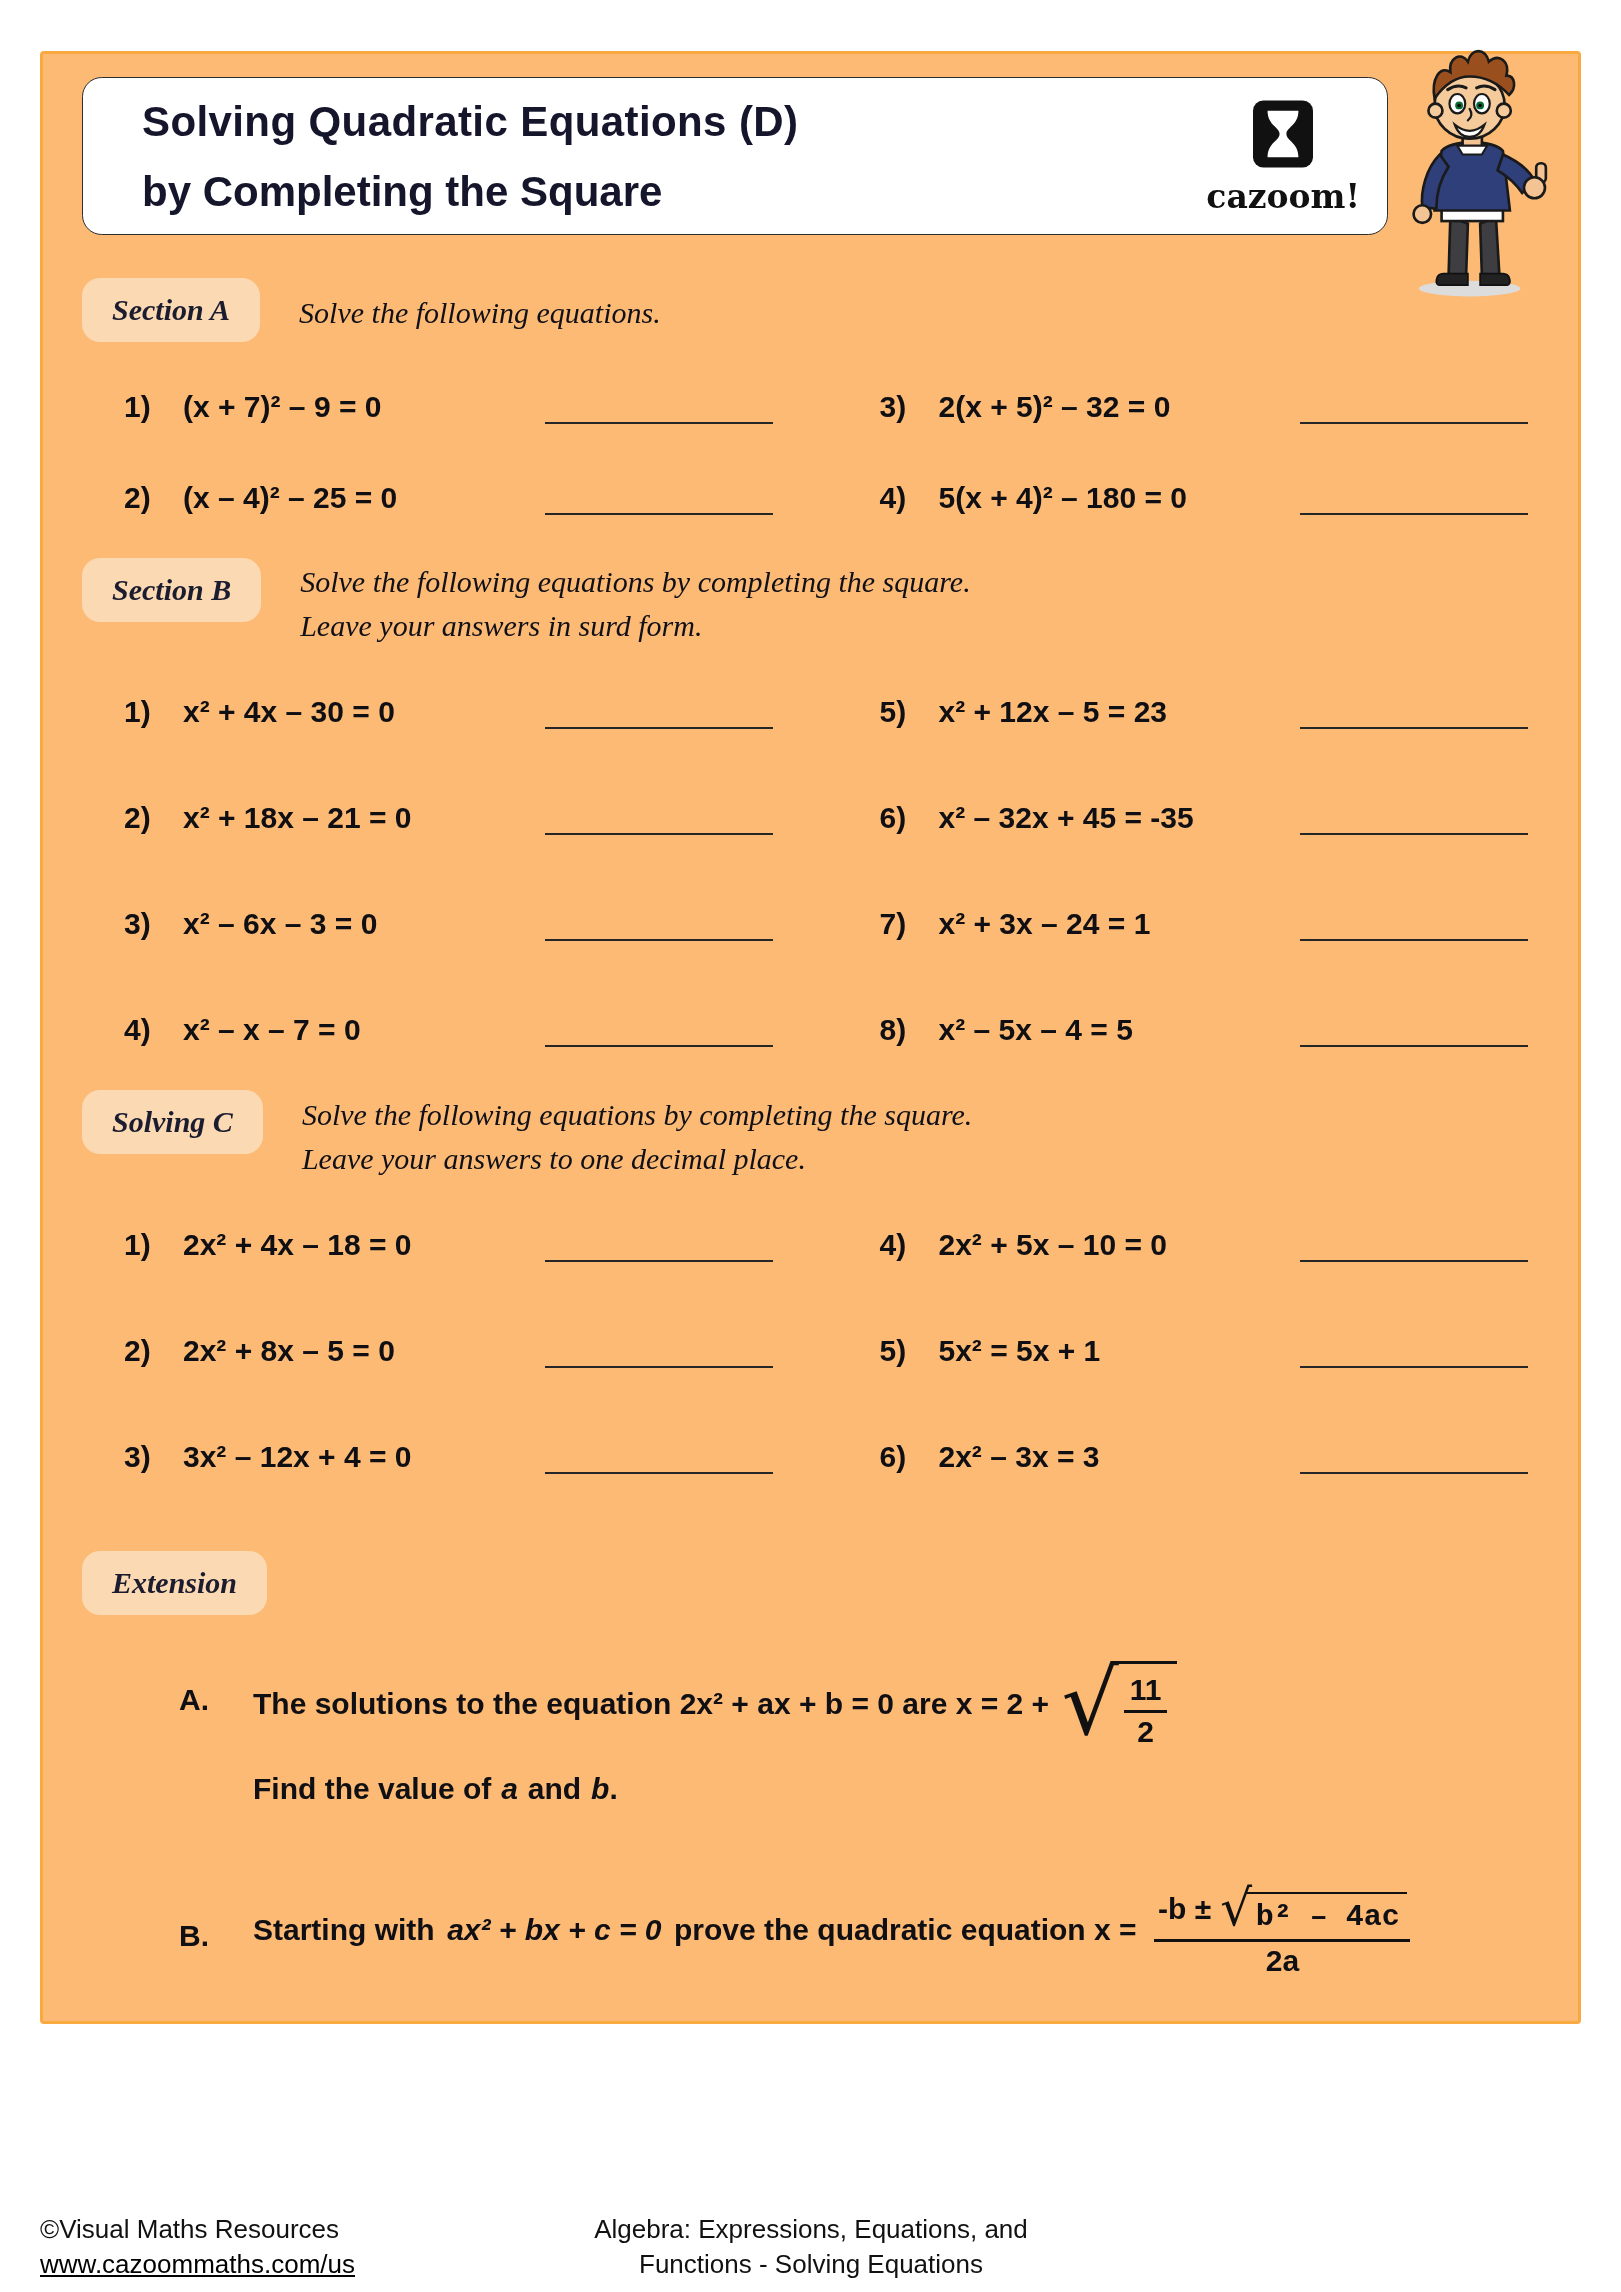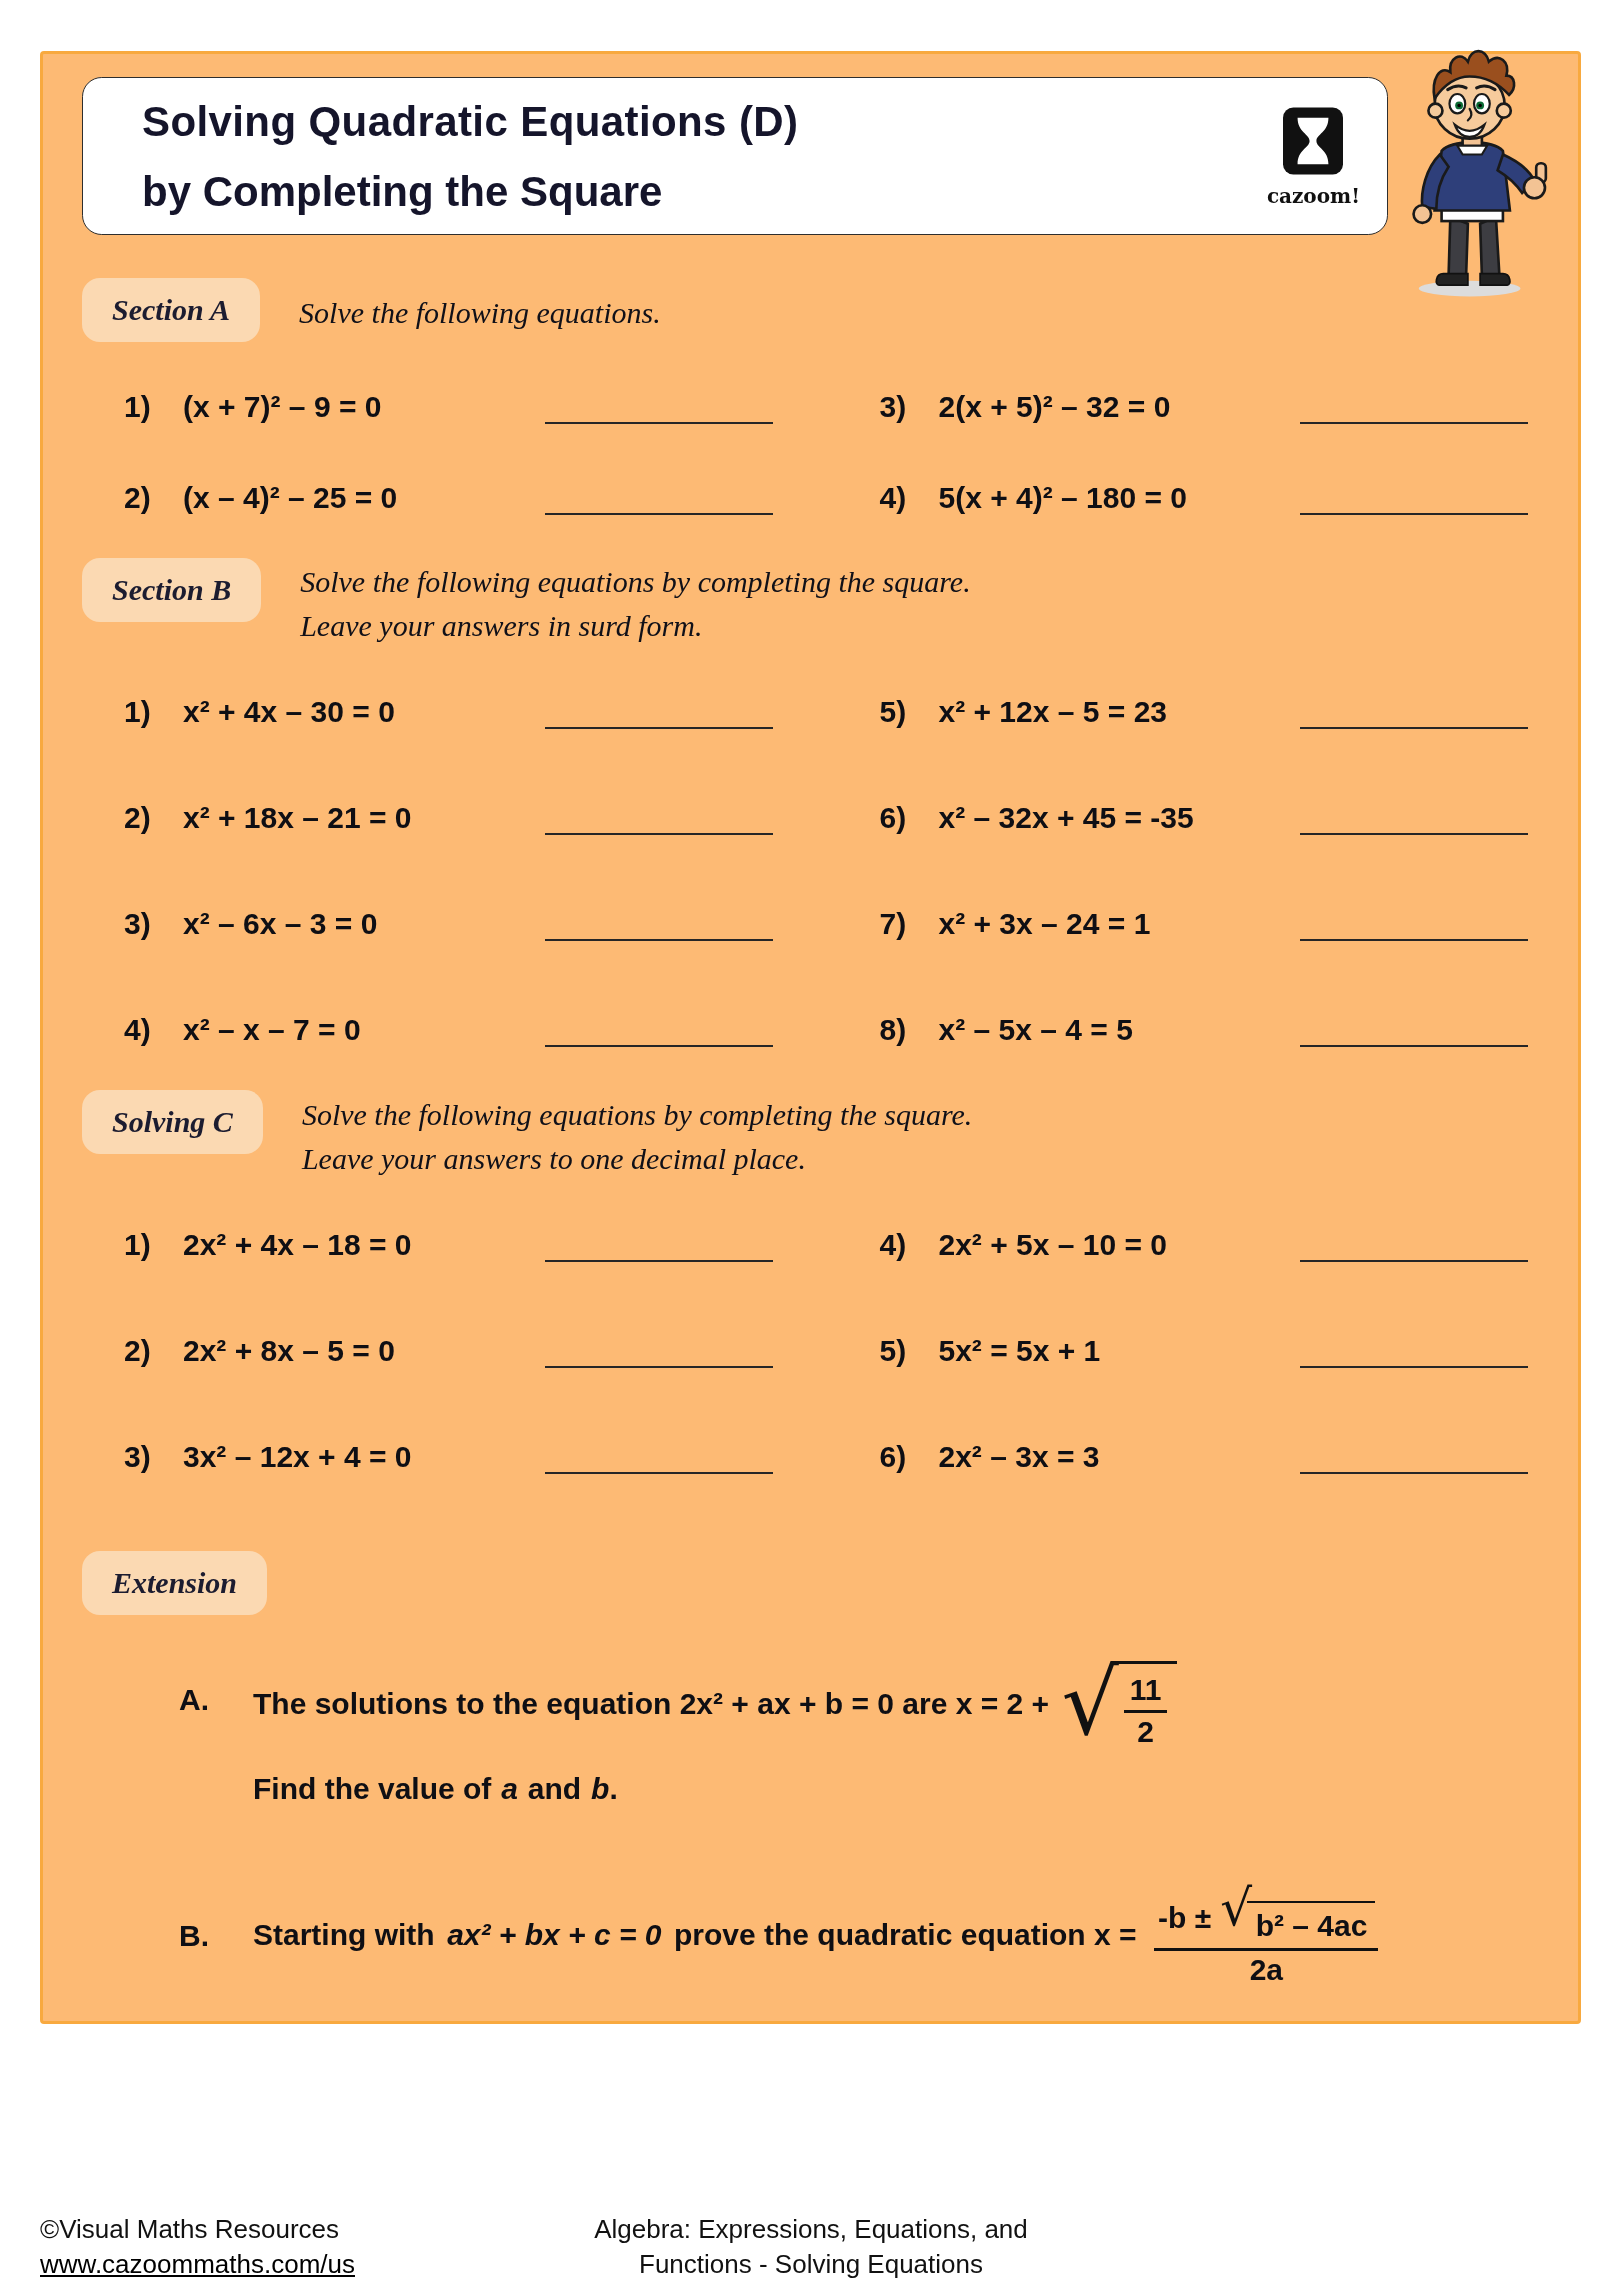--- a/index.html
+++ b/index.html
@@ -5,21 +5,21 @@
   * { margin:0; padding:0; box-sizing:border-box; }
   html, body { width:1622px; height:2293px; background:#ffffff; font-family:"Liberation Sans", sans-serif; position:relative; overflow:hidden; }
 
   .sheet { position:absolute; left:40px; top:51px; width:1541px; height:1973px; border:3.6px solid #F8A93F; border-radius:4px; background:#fdba74; }
 
   .header-row { position:relative; margin:23px 190px 0 39px; }
   .header-box { border:1.8px solid #2e2e2e; border-radius:19.7px; padding:19.7px 27px 18px 59px; display:flex; justify-content:space-between; align-items:center; background:#fff; }
   .title { font-size:42px; font-weight:bold; color:#15152b; letter-spacing:0.4px; }
   .subtitle { font-size:42px; font-weight:bold; color:#15152b; margin-top:22px; }
   .logo { display:flex; flex-direction:column; align-items:center; margin-left:27px; flex-shrink:0; }
-  .logo-text { font-family:"DejaVu Serif", serif; font-weight:bold; font-size:20px; color:#111; margin-top:7px; }
+  .logo-text { font-family:"DejaVu Serif", serif; font-weight:bold; font-size:33px; color:#111; margin-top:7px; }
   .mascot { position:absolute; top:-19.7px; right:12.5px; width:184px; height:269px; z-index:5; }
 
   .section-head { display:flex; align-items:flex-start; gap:39px; margin:43px 39px 0; }
   .badge { background:#FBD9B2; border-radius:18px; padding:15px 30px; font-family:"Liberation Serif", serif; font-style:italic; font-weight:bold; font-size:30px; color:#1c1c30; white-space:nowrap; }
   .instruction { font-family:"Liberation Serif", serif; font-style:italic; font-size:30px; color:#101018; line-height:1.45; padding-top:13.4px; }
   .instruction.two { padding-top:2.7px; }
 
   .grid { display:grid; grid-template-columns:1fr 1fr; column-gap:107px; margin:48px 50px 0 81px; }
   .grid-a { row-gap:57px; }
   .grid-b { row-gap:72px; }
@@ -37,21 +37,21 @@
   .ext-line1 { display:flex; align-items:center; gap:12.5px; flex-wrap:nowrap; }
   .ext-line2 { display:flex; align-items:center; gap:9.9px; margin-top:23px; }
   .tight { margin-left:-9.9px; }
   .ital { font-style:italic; }
 
   .root { display:inline-flex; align-items:flex-start; }
   .sqrt-sign { font-family:"DejaVu Sans", sans-serif; font-weight:normal; line-height:1; color:#111; }
   .root-lg > .sqrt-sign { font-size:90px; margin-right:-7.2px; }
   .root-lg > .radicand { border-top:3.6px solid #111; margin-top:2.7px; padding:9px 10.7px 0 12.5px; }
   .root-sm > .sqrt-sign { font-size:50px; margin-right:-5.4px; }
-  .root-sm > .radicand { border-top:2.7px solid #111; margin-top:18px; padding:5.4px 7.2px 0 9px; white-space:nowrap; }
+  .root-sm > .radicand { border-top:2.7px solid #111; margin-top:9px; padding:5.4px 7.2px 0 9px; white-space:nowrap;font-family:Liberation Mono, monospace; }
 
   .frac { display:inline-flex; flex-direction:column; align-items:center; }
   .frac .fnum { padding:0 5.4px; text-align:center; }
   .frac .fden { border-top:3.6px solid #111; margin-top:3.6px; padding:1.8px 7.2px 0; align-self:stretch; text-align:center; }
   .bigfrac { margin-left:5.4px; }
   .bigfrac .fnum { display:flex; align-items:flex-end; gap:9px; padding:0 3.6px 1.8px; }
   .bigfrac .fnum .ptext { padding-bottom:7.2px; }
 
   .footer { position:absolute; left:40px; right:40px; bottom:10.7px; display:grid; grid-template-columns:1fr auto 1fr; align-items:center; font-size:26px; color:#111; }
   .f-left { line-height:1.35; }

